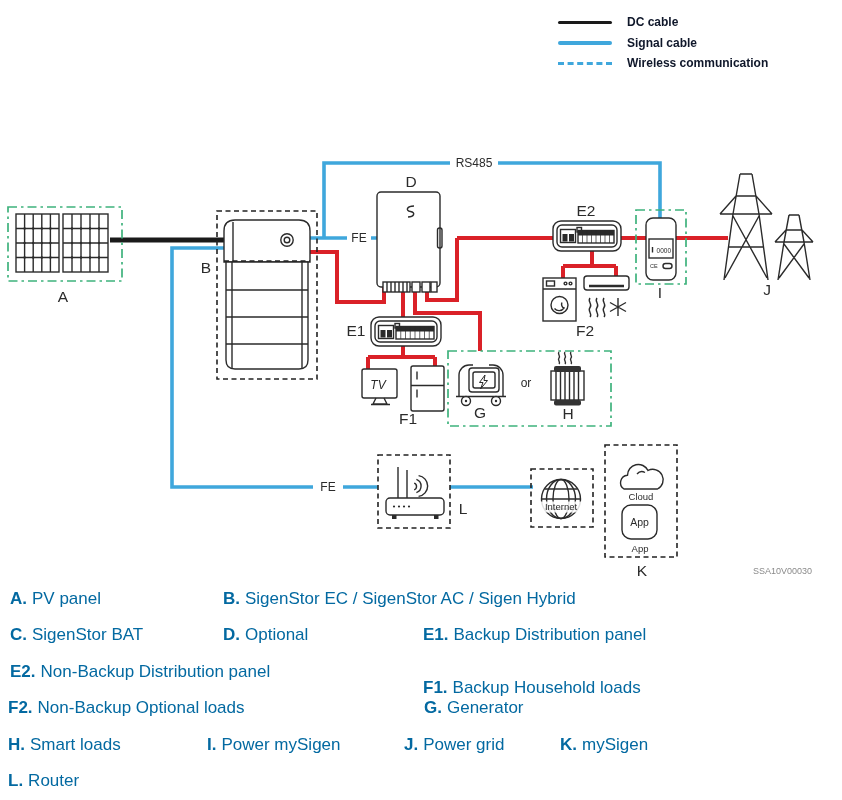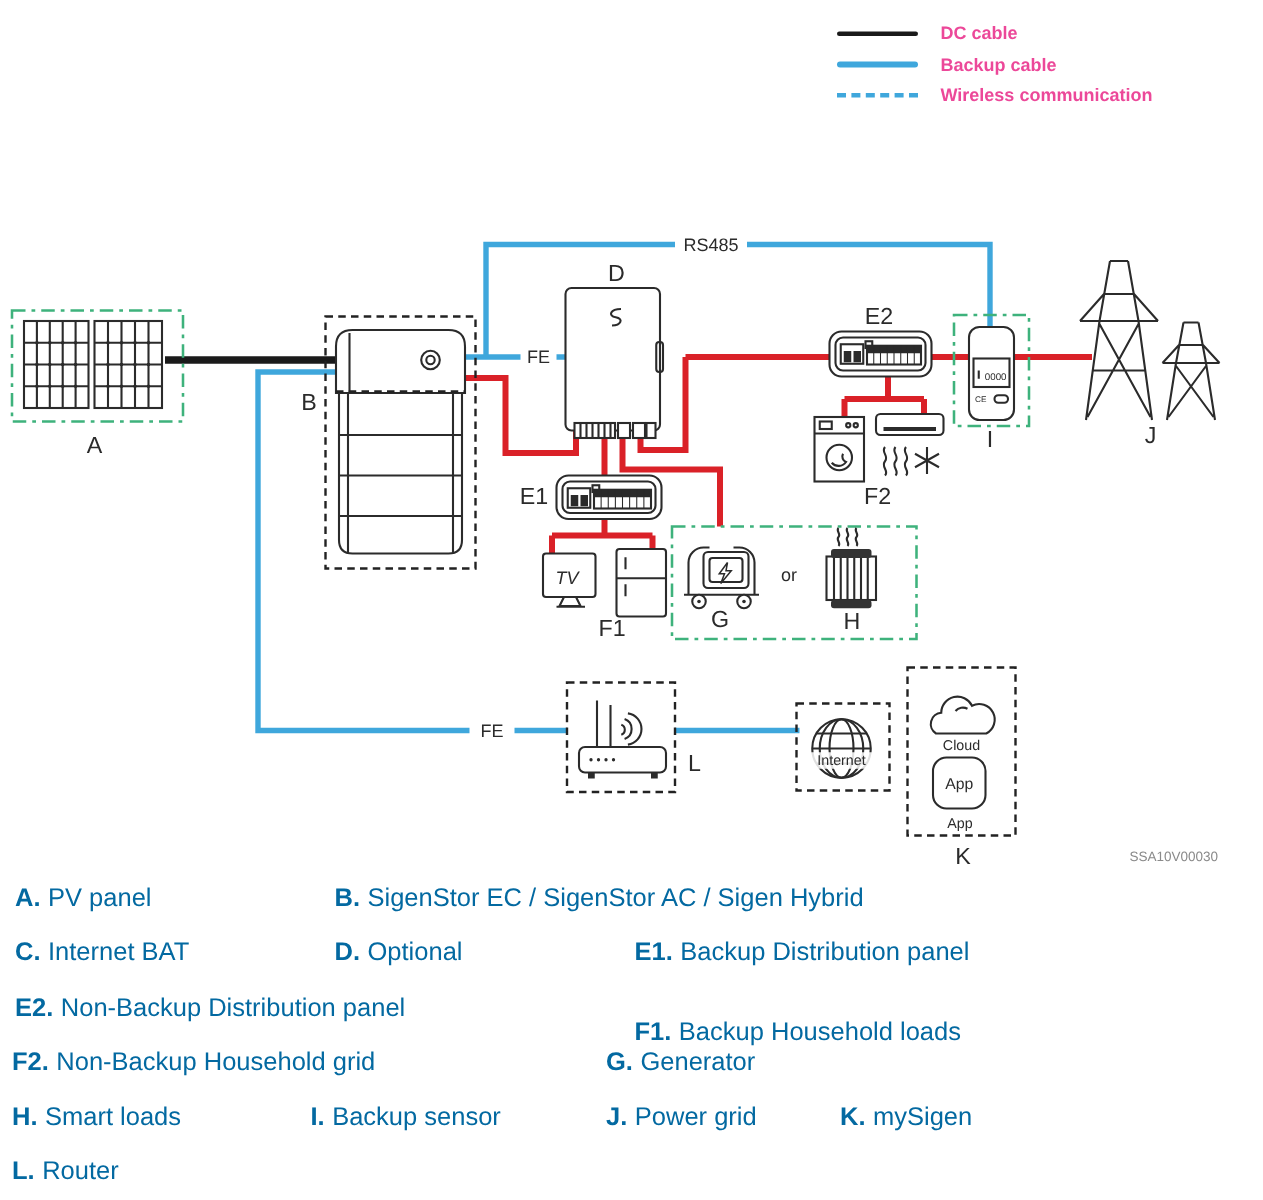--- a/index.html
+++ b/index.html
@@ -5,21 +5,21 @@
   html,body{margin:0;padding:0;background:#fff;}
   #stage{position:relative;width:842px;height:800px;background:#fff;overflow:hidden;
          font-family:"Liberation Sans","DejaVu Sans",sans-serif;color:#1d1d1f;}
   
   #cable-legend{position:absolute;left:558px;top:12px;}
   .leg-row{display:flex;align-items:center;height:20.5px;}
   .leg-sample{width:54px;flex:0 0 54px;margin-right:15px;display:flex;align-items:center;justify-content:center;}
   .leg-line{width:54px;height:3.5px;border-radius:2px;}
   .leg-dashed{width:54px;border-top:3.5px dashed #3fa7dc;}
   .leg-optbox{width:50px;height:13px;border:1.6px dashed #3eb27c;border-radius:2px;}
-  .leg-label{font-size:12px;font-weight:600;color:#ec4899;white-space:nowrap;}
+  .leg-label{font-size:12px;font-weight:600;color:#0f172a;white-space:nowrap;}
   
   #diagram{position:absolute;left:0;top:0;}
   svg text{font-family:"Liberation Sans","DejaVu Sans",sans-serif;fill:#2b2b2b;}
   .node-label{font-size:15.5px;}
   .wire-label{font-size:12px;}
   .tiny-label{font-size:9.5px;}
   .code-label{font-size:9px;fill:#8a8a8a;}
   .comp{fill:#fff;stroke:#2b2b2b;stroke-width:1.4;}
   .stroke-only{fill:none;stroke:#2b2b2b;stroke-width:1.4;}
   .optional-box{fill:none;stroke:#3eb27c;stroke-width:1.7;stroke-dasharray:9 4 2.5 4;}
@@ -37,21 +37,21 @@
     <div class="leg-row">
       <span class="leg-sample">
           <span class="leg-line" style="background:#1a1a1a"></span>
         </span>
       <span class="leg-label">DC cable</span>
     </div>
     <div class="leg-row">
       <span class="leg-sample">
           <span class="leg-line" style="background:#3fa7dc"></span>
         </span>
-      <span class="leg-label">Backup cable</span>
+      <span class="leg-label">Signal cable</span>
     </div>
     <div class="leg-row">
       <span class="leg-sample">
           <span class="leg-dashed"></span>
         </span>
       <span class="leg-label">Wireless communication</span>
     </div>
   </div>
 
   <svg id="diagram" width="842" height="585" viewBox="0 0 842 585">
@@ -237,27 +237,27 @@
       <text class="tiny-label" x="640" y="552" text-anchor="middle">App</text>
       <text class="node-label" x="642" y="576" text-anchor="middle">K</text>
     </g>
 
     <text class="code-label" x="812" y="574" text-anchor="end">SSA10V00030</text>
   </svg>
 
   <div>
     <div class="key-item" style="left:10px;top:589px"><span class="key-letter">A.</span><span>PV panel</span></div>
     <div class="key-item" style="left:223px;top:589px"><span class="key-letter">B.</span><span>SigenStor EC / SigenStor AC / Sigen Hybrid</span></div>
-    <div class="key-item" style="left:10px;top:625px"><span class="key-letter">C.</span><span>Internet BAT</span></div>
+    <div class="key-item" style="left:10px;top:625px"><span class="key-letter">C.</span><span>SigenStor BAT</span></div>
     <div class="key-item" style="left:223px;top:625px"><span class="key-letter">D.</span><span>Optional</span></div>
     <div class="key-item" style="left:423px;top:625px"><span class="key-letter">E1.</span><span>Backup Distribution panel</span></div>
     <div class="key-item" style="left:10px;top:662px"><span class="key-letter">E2.</span><span>Non-Backup Distribution panel</span></div>
     <div class="key-item" style="left:423px;top:678px"><span class="key-letter">F1.</span><span>Backup Household loads</span></div>
-    <div class="key-item" style="left:8px;top:698px"><span class="key-letter">F2.</span><span>Non-Backup Household grid</span></div>
-    <div class="key-item" style="left:404px;top:698px"><span class="key-letter">G.</span><span>Generator</span></div>
+    <div class="key-item" style="left:8px;top:698px"><span class="key-letter">F2.</span><span>Non-Backup Optional loads</span></div>
+    <div class="key-item" style="left:424px;top:698px"><span class="key-letter">G.</span><span>Generator</span></div>
     <div class="key-item" style="left:8px;top:735px"><span class="key-letter">H.</span><span>Smart loads</span></div>
-    <div class="key-item" style="left:207px;top:735px"><span class="key-letter">I.</span><span>Backup sensor</span></div>
+    <div class="key-item" style="left:207px;top:735px"><span class="key-letter">I.</span><span>Power mySigen</span></div>
     <div class="key-item" style="left:404px;top:735px"><span class="key-letter">J.</span><span>Power grid</span></div>
     <div class="key-item" style="left:560px;top:735px"><span class="key-letter">K.</span><span>mySigen</span></div>
     <div class="key-item" style="left:8px;top:771px"><span class="key-letter">L.</span><span>Router</span></div>
   </div>
 
 </div>
 
 </body></html>

